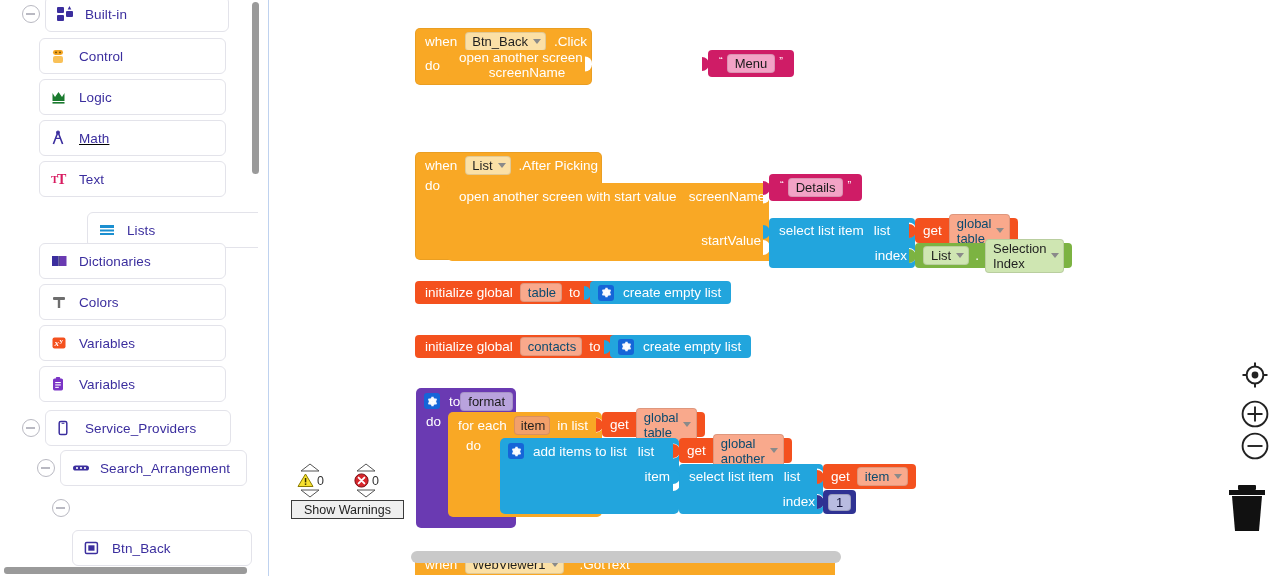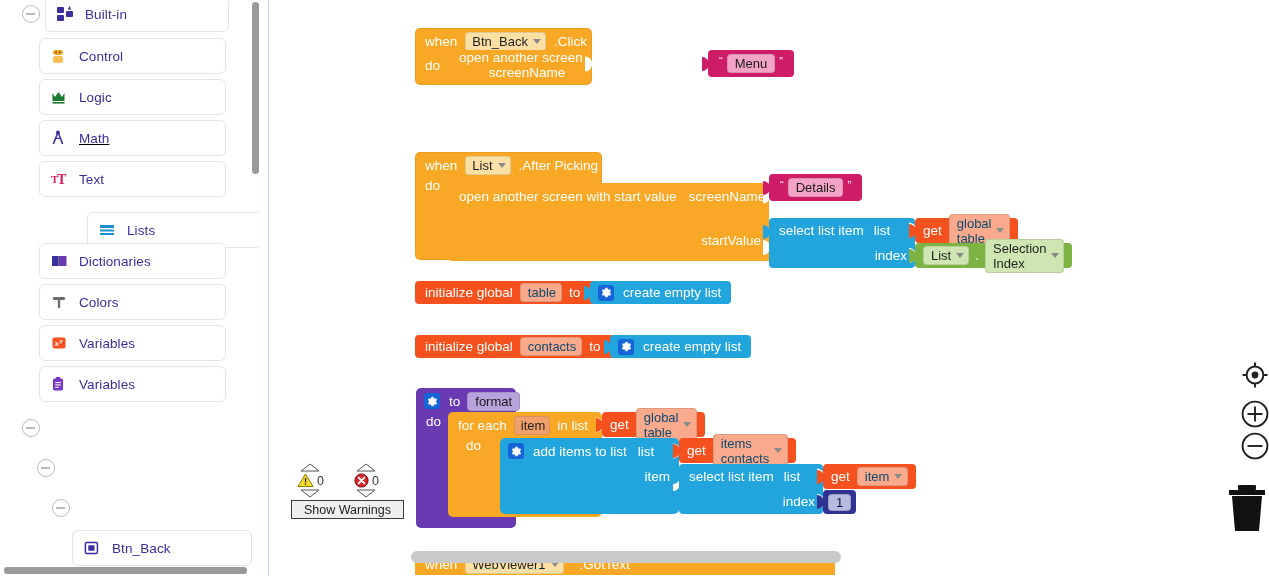--- a/index.html
+++ b/index.html
@@ -302,24 +302,44 @@
               <rect x="4.2" y="8.4" width="5.6" height="1.1" fill="#fff"></rect>
               <rect x="4.2" y="10.8" width="3.6" height="1.1" fill="#fff"></rect>
             </svg>
         </span>
         <span class="lbl">Variables</span>
       </div>
     </div>
 
     <div class="tree-row" style="left:22px; top:410px;">
       <div class="toggle"></div>
+      <div class="tree-pill" style="width:186px;">
+        <span class="ic">
+          <svg width="12" height="16" viewBox="0 0 12 16">
+              <rect x="2.2" y="1.4" width="7.6" height="13.2" rx="1.6" fill="none" stroke="#3b2e9e" stroke-width="1.5"></rect>
+              <rect x="4.6" y="2.8" width="2.8" height="1" fill="#3b2e9e"></rect>
+            </svg>
+        </span>
+        <span class="lbl">Service_Providers</span>
+      </div>
     </div>
 
     <div class="tree-row" style="left:37px; top:450px;">
       <div class="toggle"></div>
+      <div class="tree-pill" style="width:187px;">
+        <span class="ic">
+          <svg width="18" height="16" viewBox="0 0 18 16">
+              <rect x="1" y="5.4" width="16" height="5.2" rx="2.6" fill="#3b2e9e"></rect>
+              <circle cx="5" cy="8" r="1.1" fill="#fff"></circle>
+              <circle cx="9" cy="8" r="1.1" fill="#fff"></circle>
+              <circle cx="13" cy="8" r="1.1" fill="#fff"></circle>
+            </svg>
+        </span>
+        <span class="lbl">Search_Arrangement</span>
+      </div>
     </div>
 
     <div class="tree-row" style="left:52px; top:490px;">
       <div class="toggle"></div>
     </div>
 
     <div class="tree-row" style="left:72px; top:530px;">
       <div class="tree-pill" style="width:180px;">
         <span class="ic">
           <svg width="15" height="16" viewBox="0 0 15 16">
@@ -500,21 +520,21 @@
       <div class="blk" style="left:147px; top:388px;">
         <div class="purple" style="width:100px; height:140px; border-radius:5px; position:relative;">
           <div class="row" style="height:26px; padding-left:8px;">
             <span class="gear">
               <svg class="g" viewBox="0 0 16 16">
                   <path d="M8 4.6a3.4 3.4 0 1 0 0 6.8 3.4 3.4 0 0 0 0-6.8zm0 5a1.6 1.6 0 1 1 0-3.2 1.6 1.6 0 0 1 0 3.2z" fill="#fff"></path>
                   <path d="M13.4 8c0-.4 0-.8-.1-1.1l1.4-1.1-1.4-2.4-1.7.6c-.5-.4-1.1-.8-1.7-1L9.6 1H6.4l-.3 1.9c-.6.2-1.2.6-1.7 1l-1.7-.6-1.4 2.4L2.7 6.9c0 .4-.1.7-.1 1.1s0 .8.1 1.1l-1.4 1.1 1.4 2.4 1.7-.6c.5.4 1.1.8 1.7 1l.3 2h3.2l.3-2c.6-.2 1.2-.6 1.7-1l1.7.6 1.4-2.4-1.4-1.1c.1-.3.1-.7.1-1.1z" fill="#fff" opacity=".95"></path>
                 </svg>
             </span>
             <span class="lbl-w" style="margin-left:9px;">to</span>
-            <span class="pfield" style="margin-left:7px;">format</span>
+            <span class="pfield" style="">format</span>
           </div>
           <div style="padding-left:10px;">
             <span class="lbl-w">do</span>
           </div>
         </div>
 
         <div class="blk" style="left:32px; top:24px;">
           <div class="orange" style="width:154px; height:105px; border-radius:5px; position:relative;">
             <div class="row" style="height:26px; padding-left:10px;">
               <span class="lbl-w">for each</span>
@@ -555,21 +575,21 @@
                 <span class="lbl-w">item</span>
                 <span class="socket" style="top:38px; transform:none;"></span>
               </div>
             </div>
 
             <div class="blk" style="left:179px; top:0px;">
               <div class="stmt vred" style="height:25px; border-radius:4px; padding:0 8px; position:relative;">
                 <span class="plug" style="background:#f4511e;"></span>
                 <span class="lbl-w">get</span>
                 <span class="vfield" style="margin-left:7px;">
-                  <span>items contacts</span>
+                  <span>global another</span>
                     <i class="caret"></i>
                 </span>
               </div>
             </div>
 
             <div class="blk" style="left:179px; top:26px;">
               <div class="blue-dark" style="width:144px; height:50px; border-radius:4px; position:relative; background:#22a5dd;">
                 <span class="plug" style="background:#22a5dd; top:13px;"></span>
                 <div class="row" style="height:25px; padding-left:10px;">
                   <span class="lbl-w">select list item</span>

